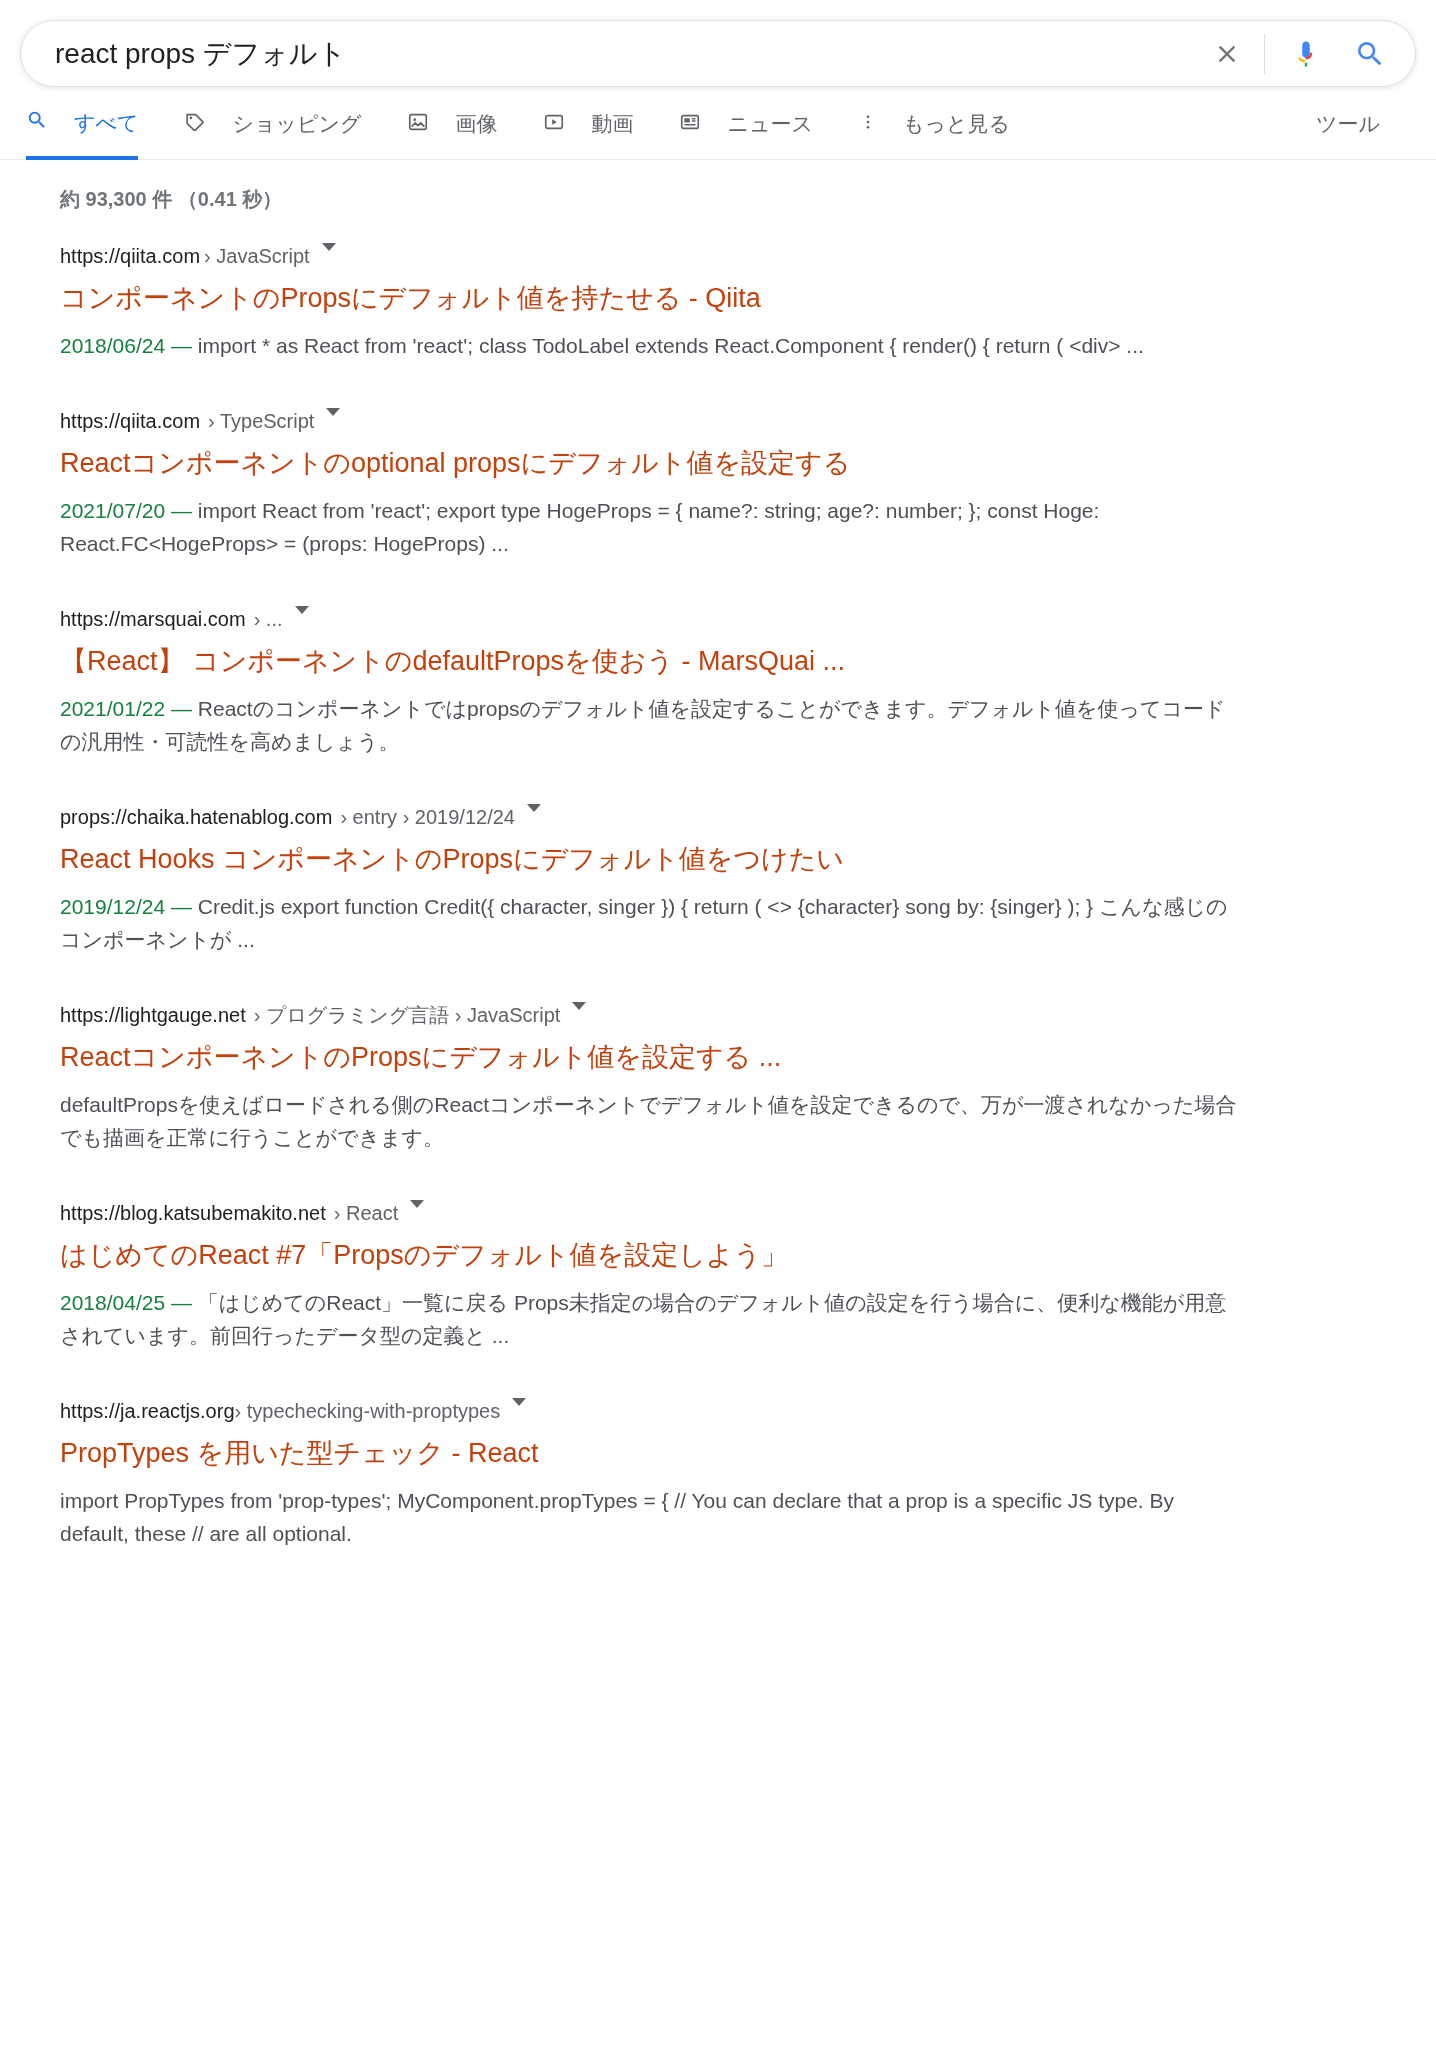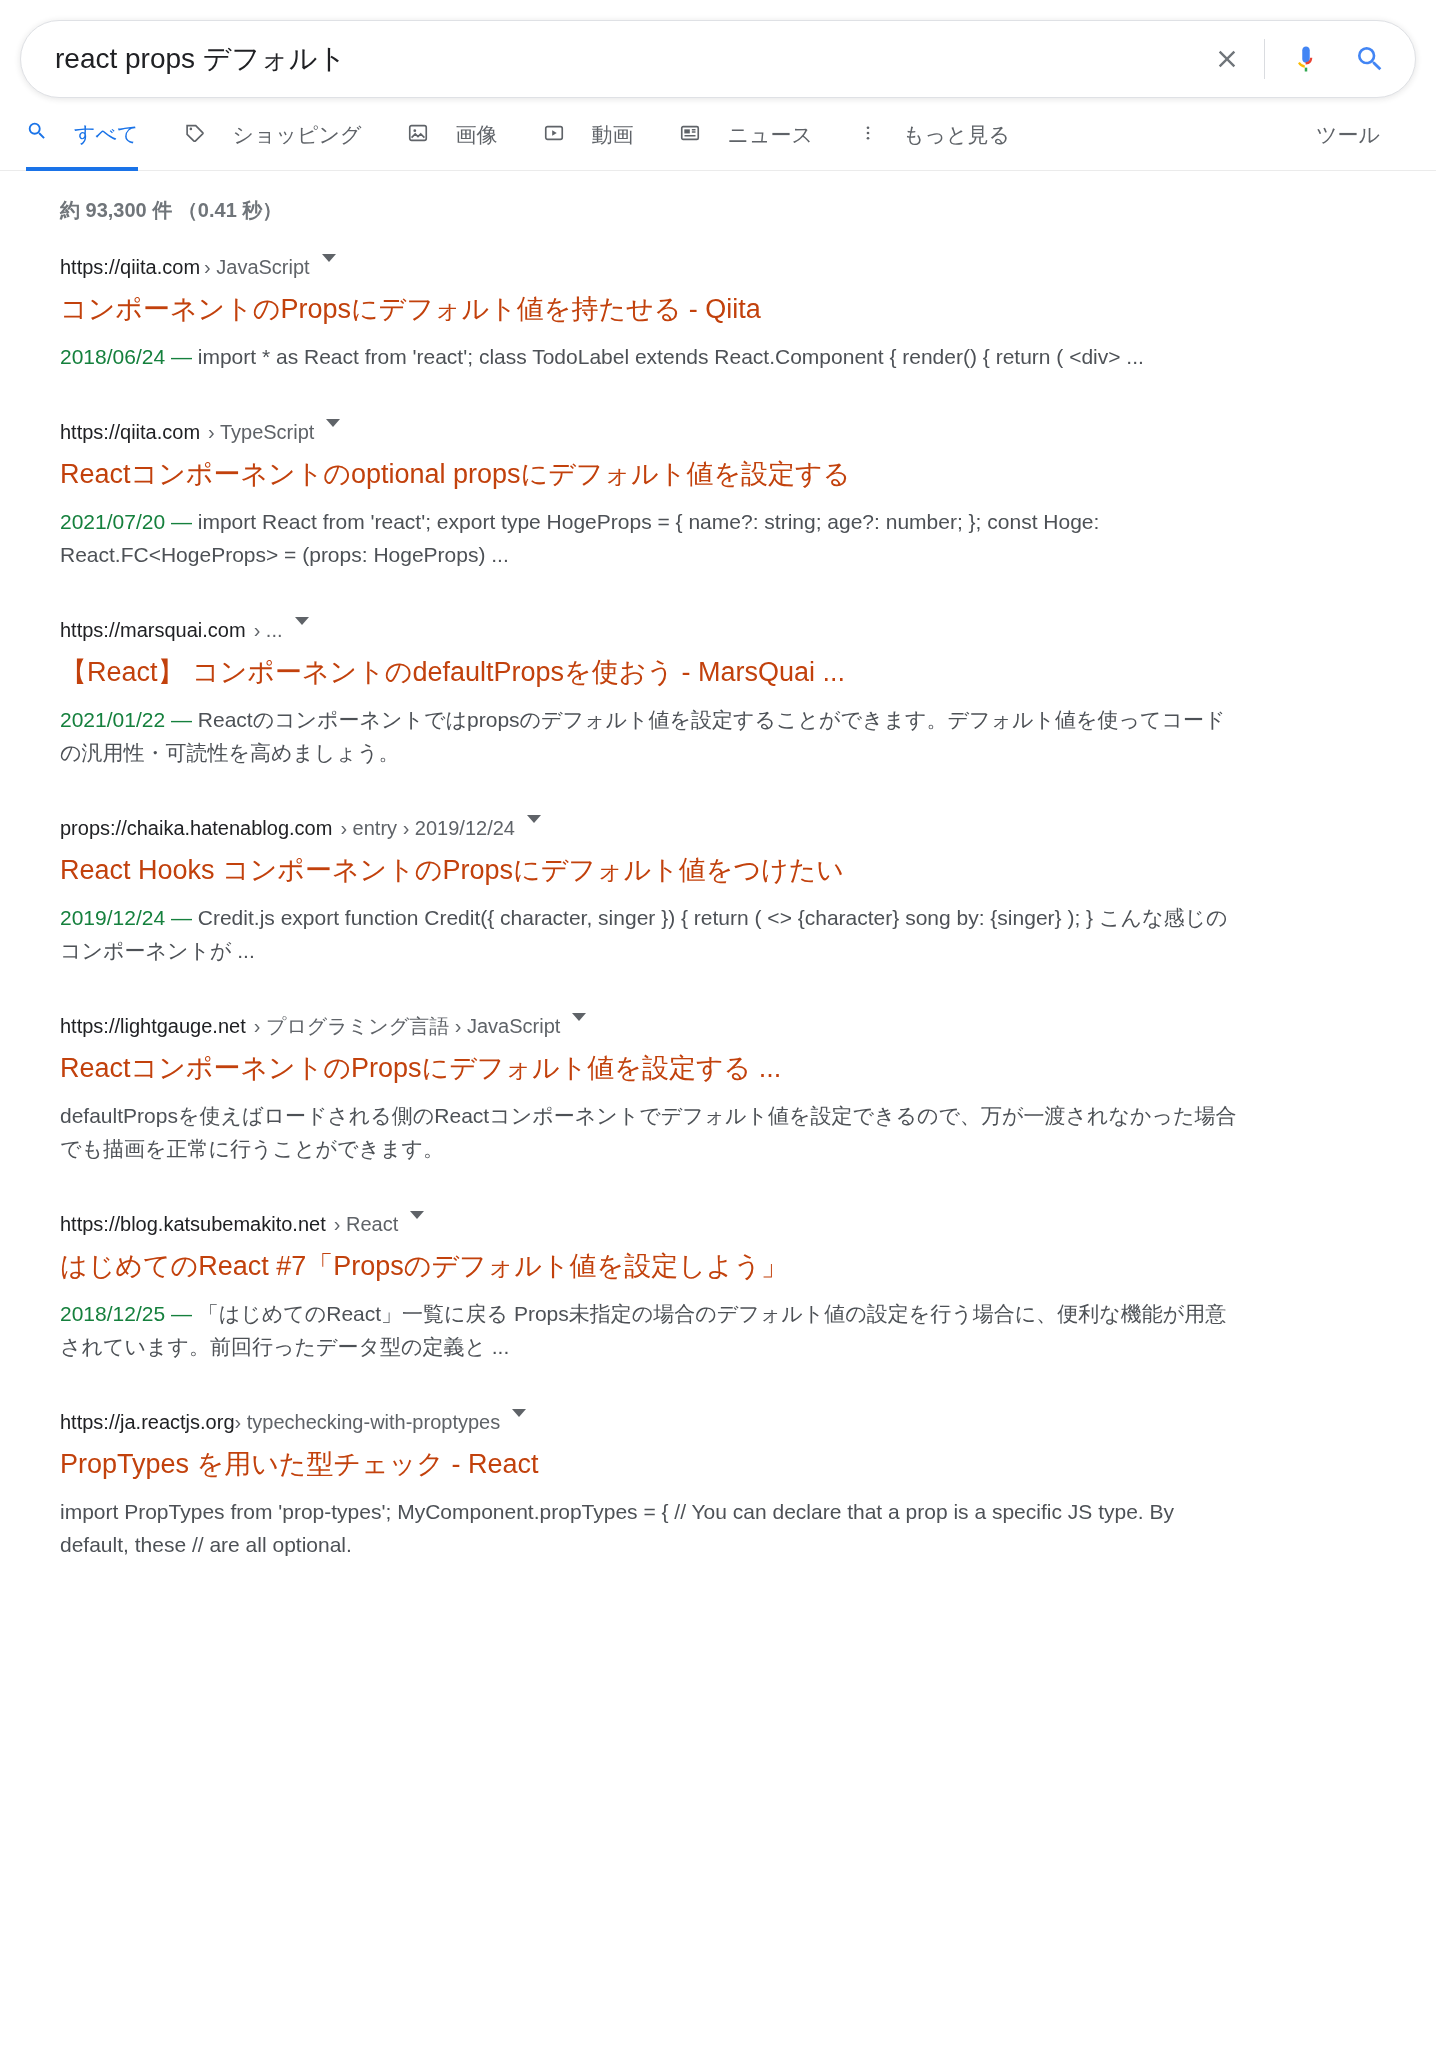--- a/index.html
+++ b/index.html
@@ -15,21 +15,21 @@
     -webkit-font-smoothing: antialiased;
   }
 
   
   .search-wrap {
     padding: 20px 20px 0 20px;
   }
   .search-box {
     display: flex;
     align-items: center;
-    height: 78px;
+    height: 67px;
     border: 1px solid #dfe1e5;
     border-radius: 40px;
     box-shadow: 0 1px 6px rgba(32,33,36,0.12);
     padding: 0 22px 0 32px;
     background: #fff;
   }
   .search-input {
     flex: 1;
     border: none;
     outline: none;
@@ -302,21 +302,21 @@
   </div>
 
   <div class="result">
     <div class="url-line">
       <span class="url-domain">https://blog.katsubemakito.net</span>
       <span class="url-crumb" style="margin-left:8px">› React</span>
       <span class="caret"></span>
     </div>
     <a class="title">はじめてのReact #7「Propsのデフォルト値を設定しよう」</a>
     <div class="snippet">
-      <span class="date">2018/12/25 — </span><span>「はじめてのReact」一覧に戻る Props未指定の場合のデフォルト値の設定を行う場合に、便利な機能が用意されています。前回行ったデータ型の定義と ...</span>
+      <span class="date">2018/04/25 — </span><span>「はじめてのReact」一覧に戻る Props未指定の場合のデフォルト値の設定を行う場合に、便利な機能が用意されています。前回行ったデータ型の定義と ...</span>
     </div>
   </div>
 
   <div class="result">
     <div class="url-line">
       <span class="url-domain">https://ja.reactjs.org</span>
       <span class="url-crumb" style="">› typechecking-with-proptypes</span>
       <span class="caret"></span>
     </div>
     <a class="title">PropTypes を用いた型チェック - React</a>

